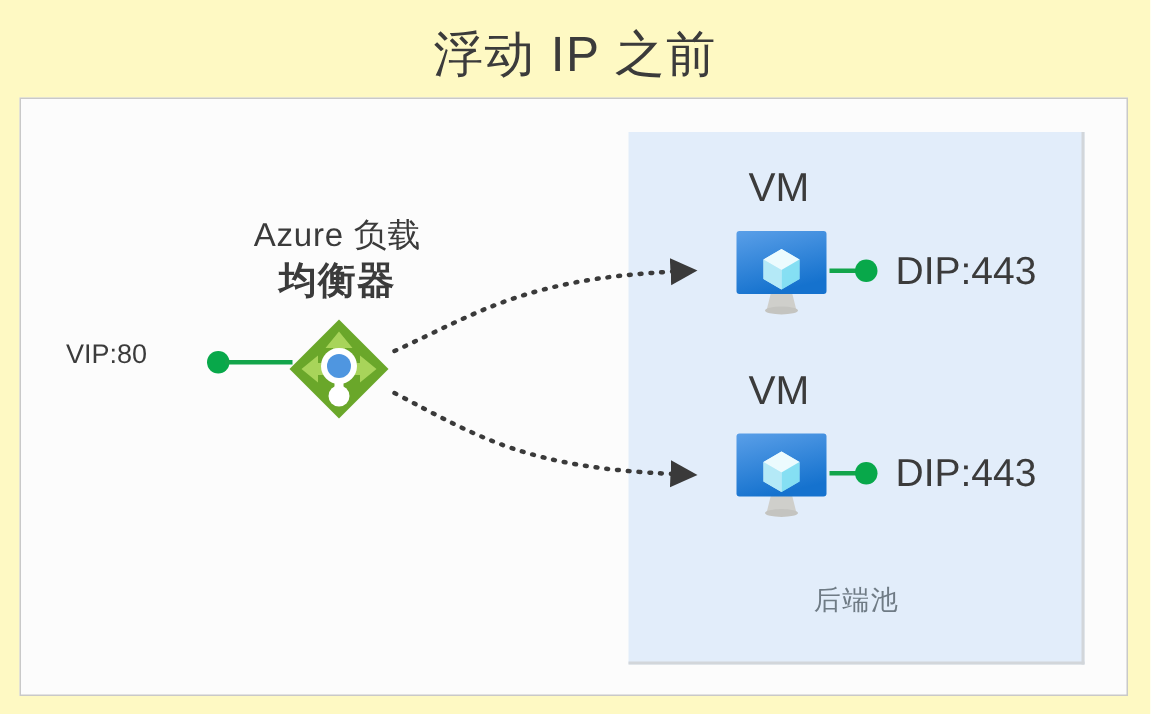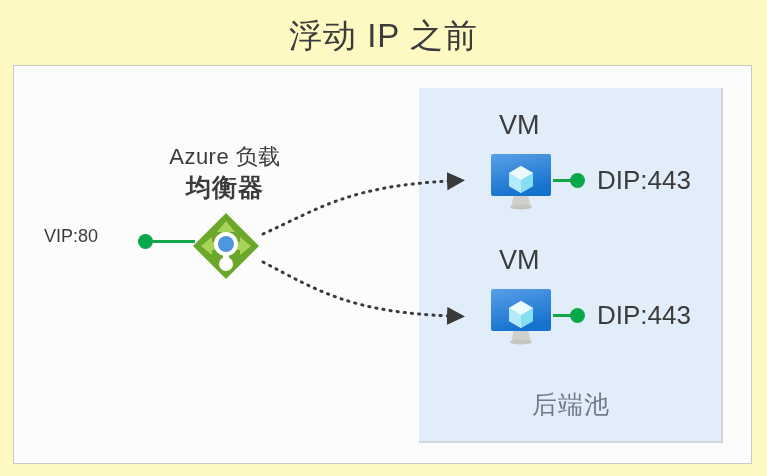--- a/index.html
+++ b/index.html
@@ -52,21 +52,21 @@
     border-right: 2px solid #d2d6da;
     border-bottom: 2px solid #d2d6da;
     box-sizing: border-box;
   }
   #backend-pool-label {
     position: absolute;
     left: 419px;
     top: 388px;
     width: 304px;
     text-align: center;
-    font-size: 25px;
+    font-size: 18px;
     color: #6f7b85;
     letter-spacing: 1px;
   }
   
   #lb-label {
     position: absolute;
     left: 110px;
     top: 118px;
     width: 230px;
     text-align: center;

